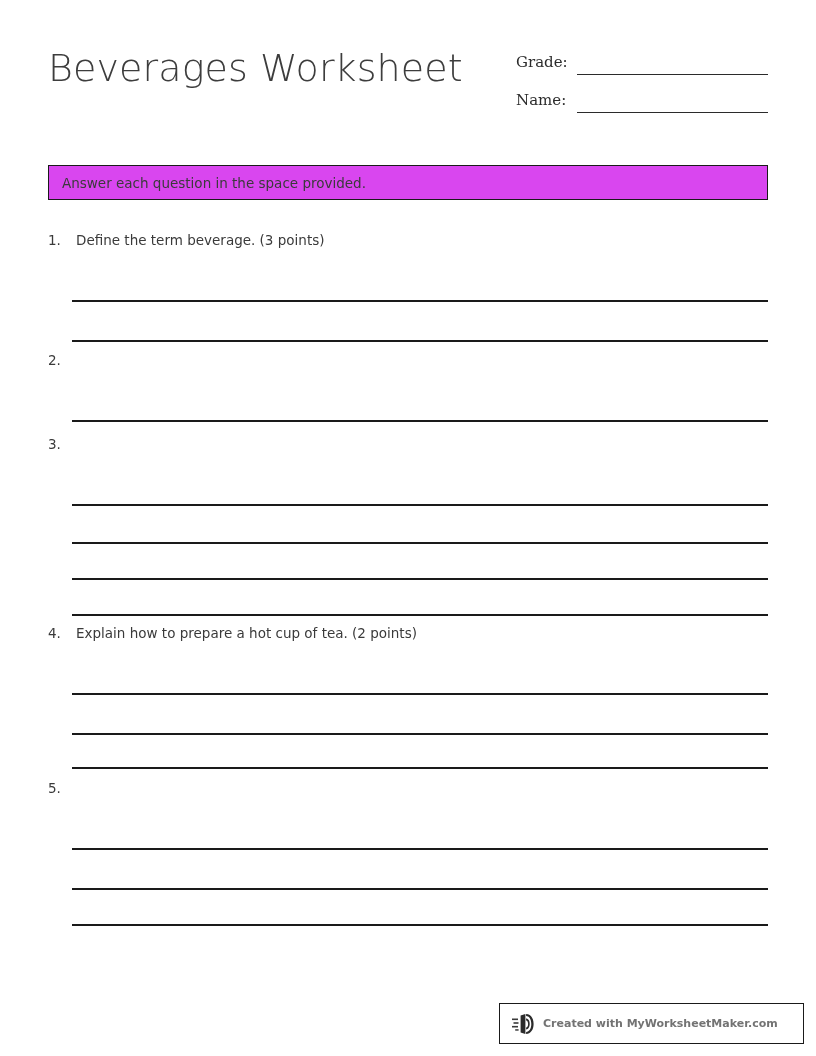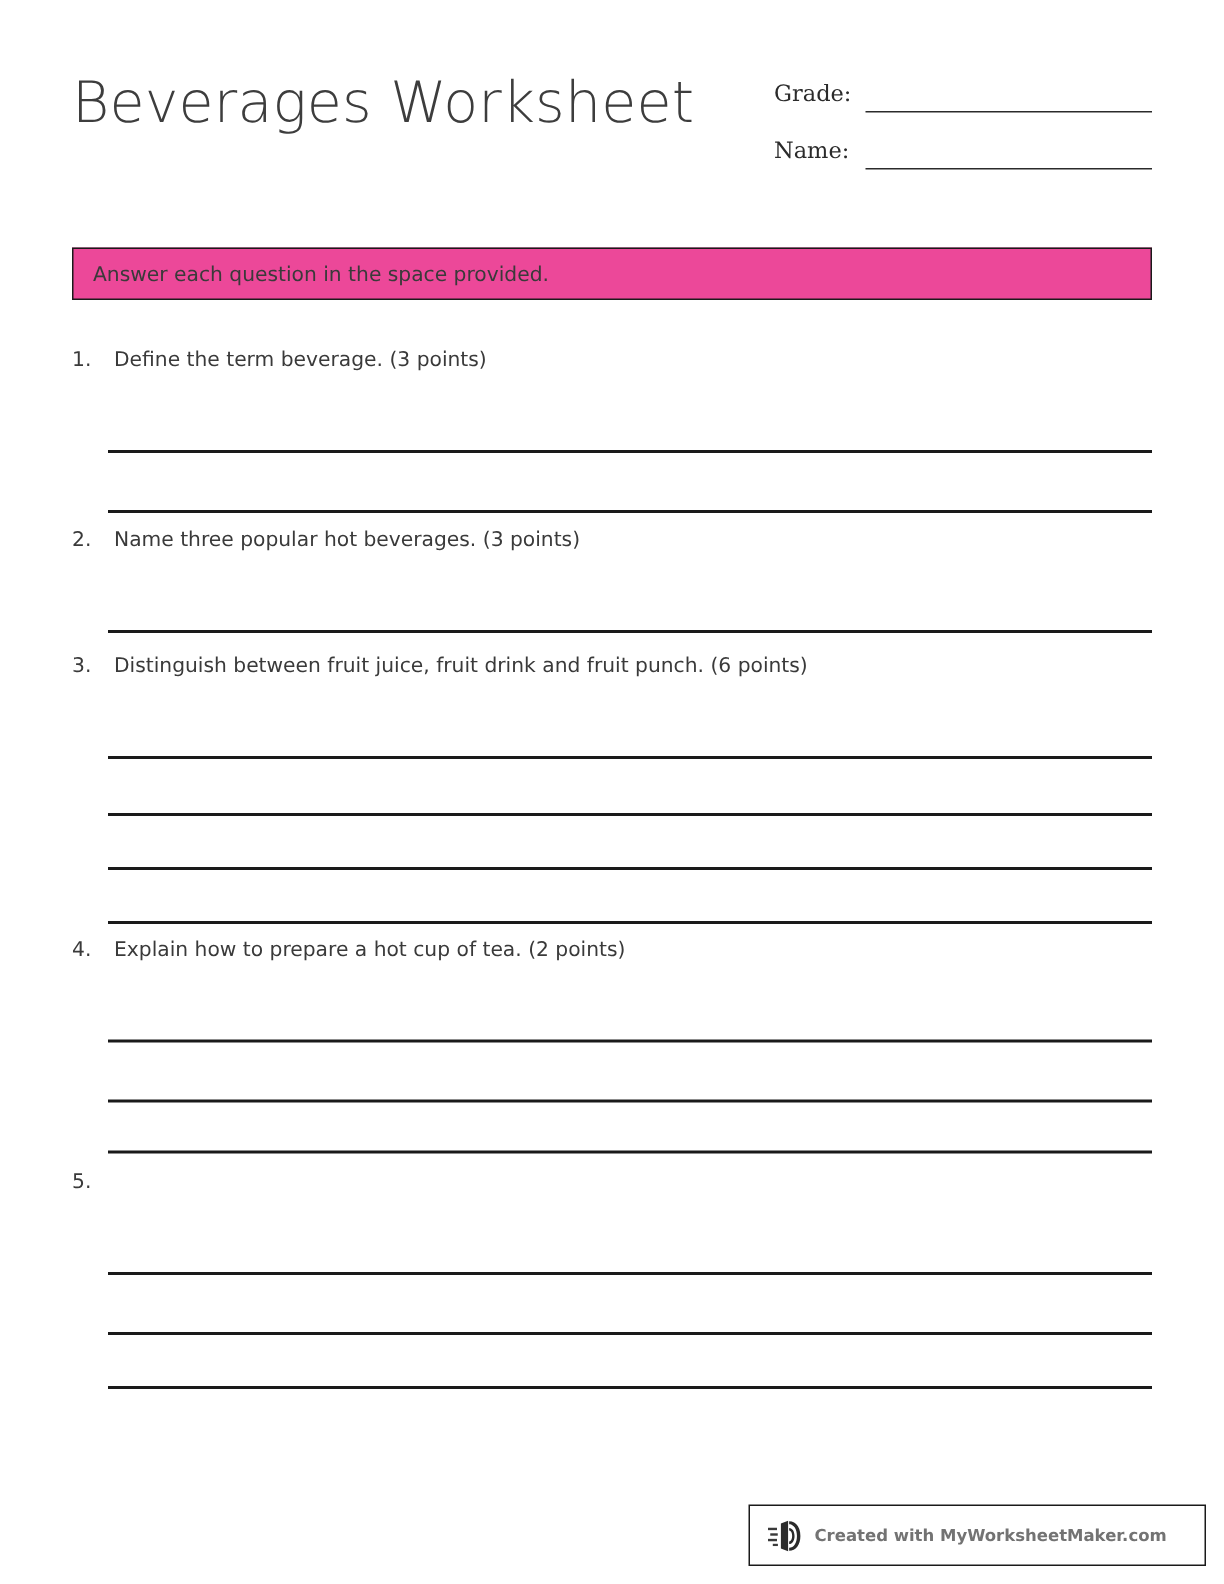--- a/index.html
+++ b/index.html
@@ -73,21 +73,21 @@
 
   
   .directions-box {
     position: absolute;
     left: 48px;
     top: 165px;
     width: 718px;
     height: 33px;
     border: 1px solid #1a1a1a;
     box-sizing: content-box;
-    background: #ec4899;
+    background: #d946ef;
   }
   .directions-text {
     position: absolute;
     left: 13px;
     top: 8px;
     font-family: "DejaVu Sans", sans-serif;
     font-size: 13.5px;
     font-weight: 400;
     color: #3a3a3a;
     line-height: 18px;
@@ -211,30 +211,28 @@
           <span class="q-text">Define the term beverage. (3 points)</span>
         </div>
         <div class="answer-lines">
           <div class="answer-line" style="top: 48px;"></div>
           <div class="answer-line" style="top: 88px;"></div>
         </div>
       </div>
       <div class="question" style="top: 350px;">
         <div class="q-head">
           <span class="q-number">2.</span>
-          <span class="q-text">Name three popular hot beverages. (3 points)</span>
         </div>
         <div class="answer-lines">
           <div class="answer-line" style="top: 48px;"></div>
         </div>
       </div>
       <div class="question" style="top: 434px;">
         <div class="q-head">
           <span class="q-number">3.</span>
-          <span class="q-text">Distinguish between fruit juice, fruit drink and fruit punch. (6 points)</span>
         </div>
         <div class="answer-lines">
           <div class="answer-line" style="top: 48px;"></div>
           <div class="answer-line" style="top: 86px;"></div>
           <div class="answer-line" style="top: 122px;"></div>
           <div class="answer-line" style="top: 158px;"></div>
         </div>
       </div>
       <div class="question" style="top: 623px;">
         <div class="q-head">

